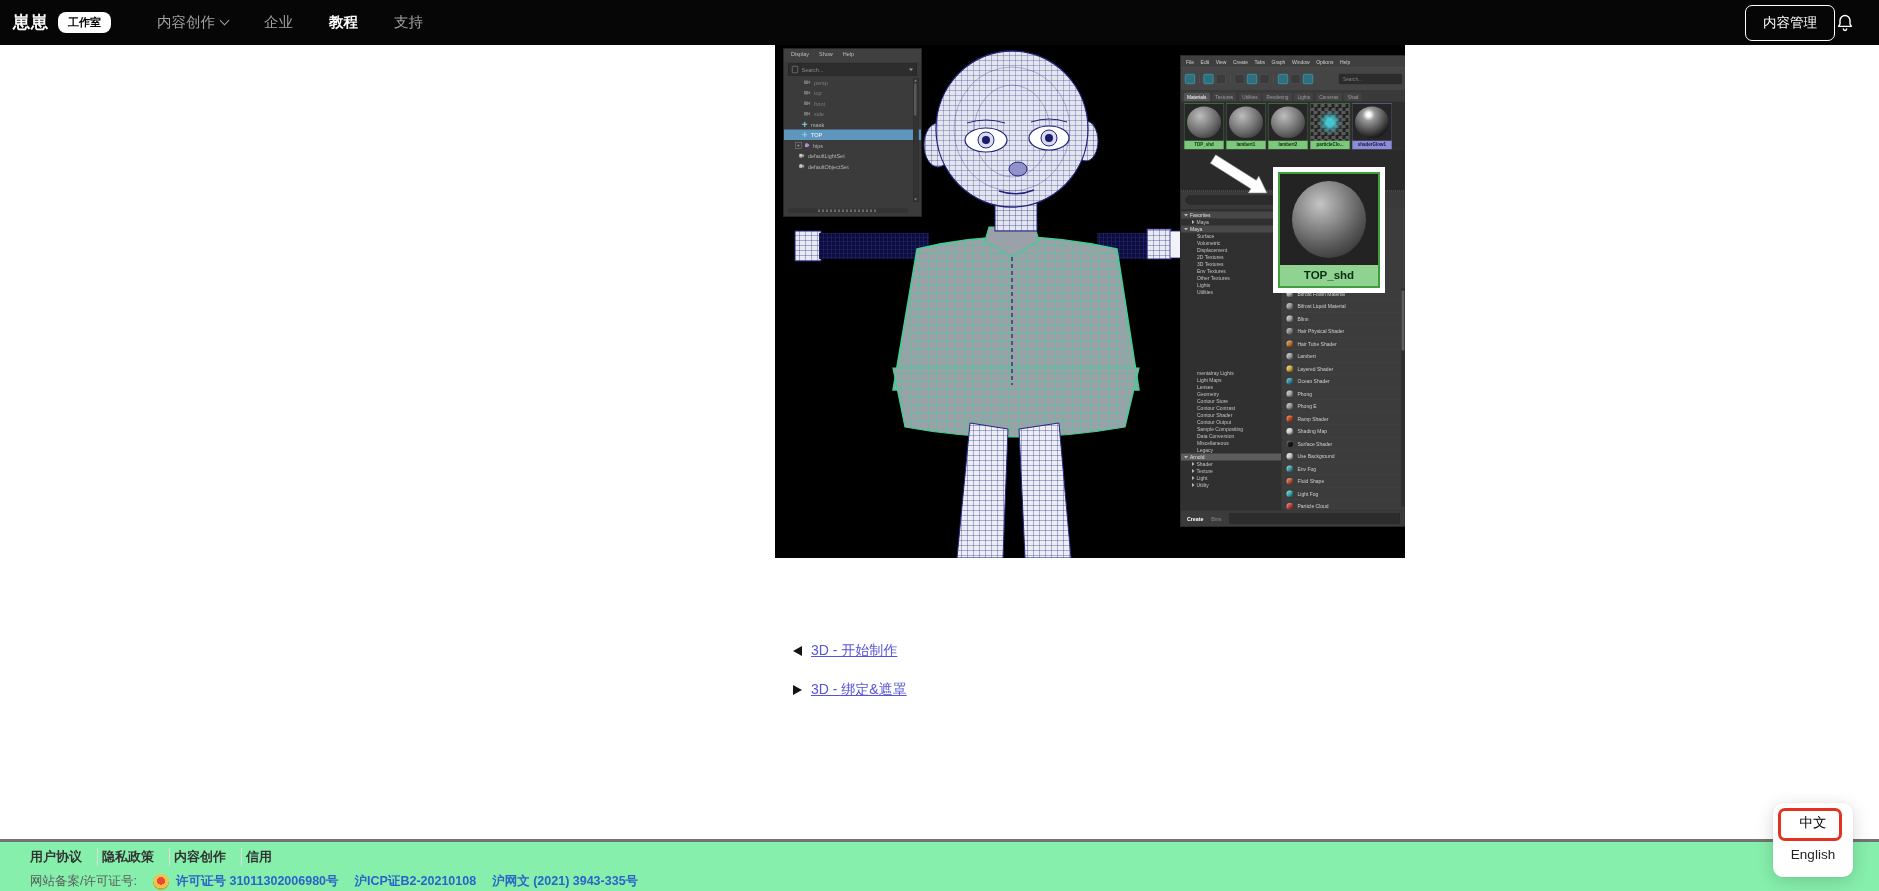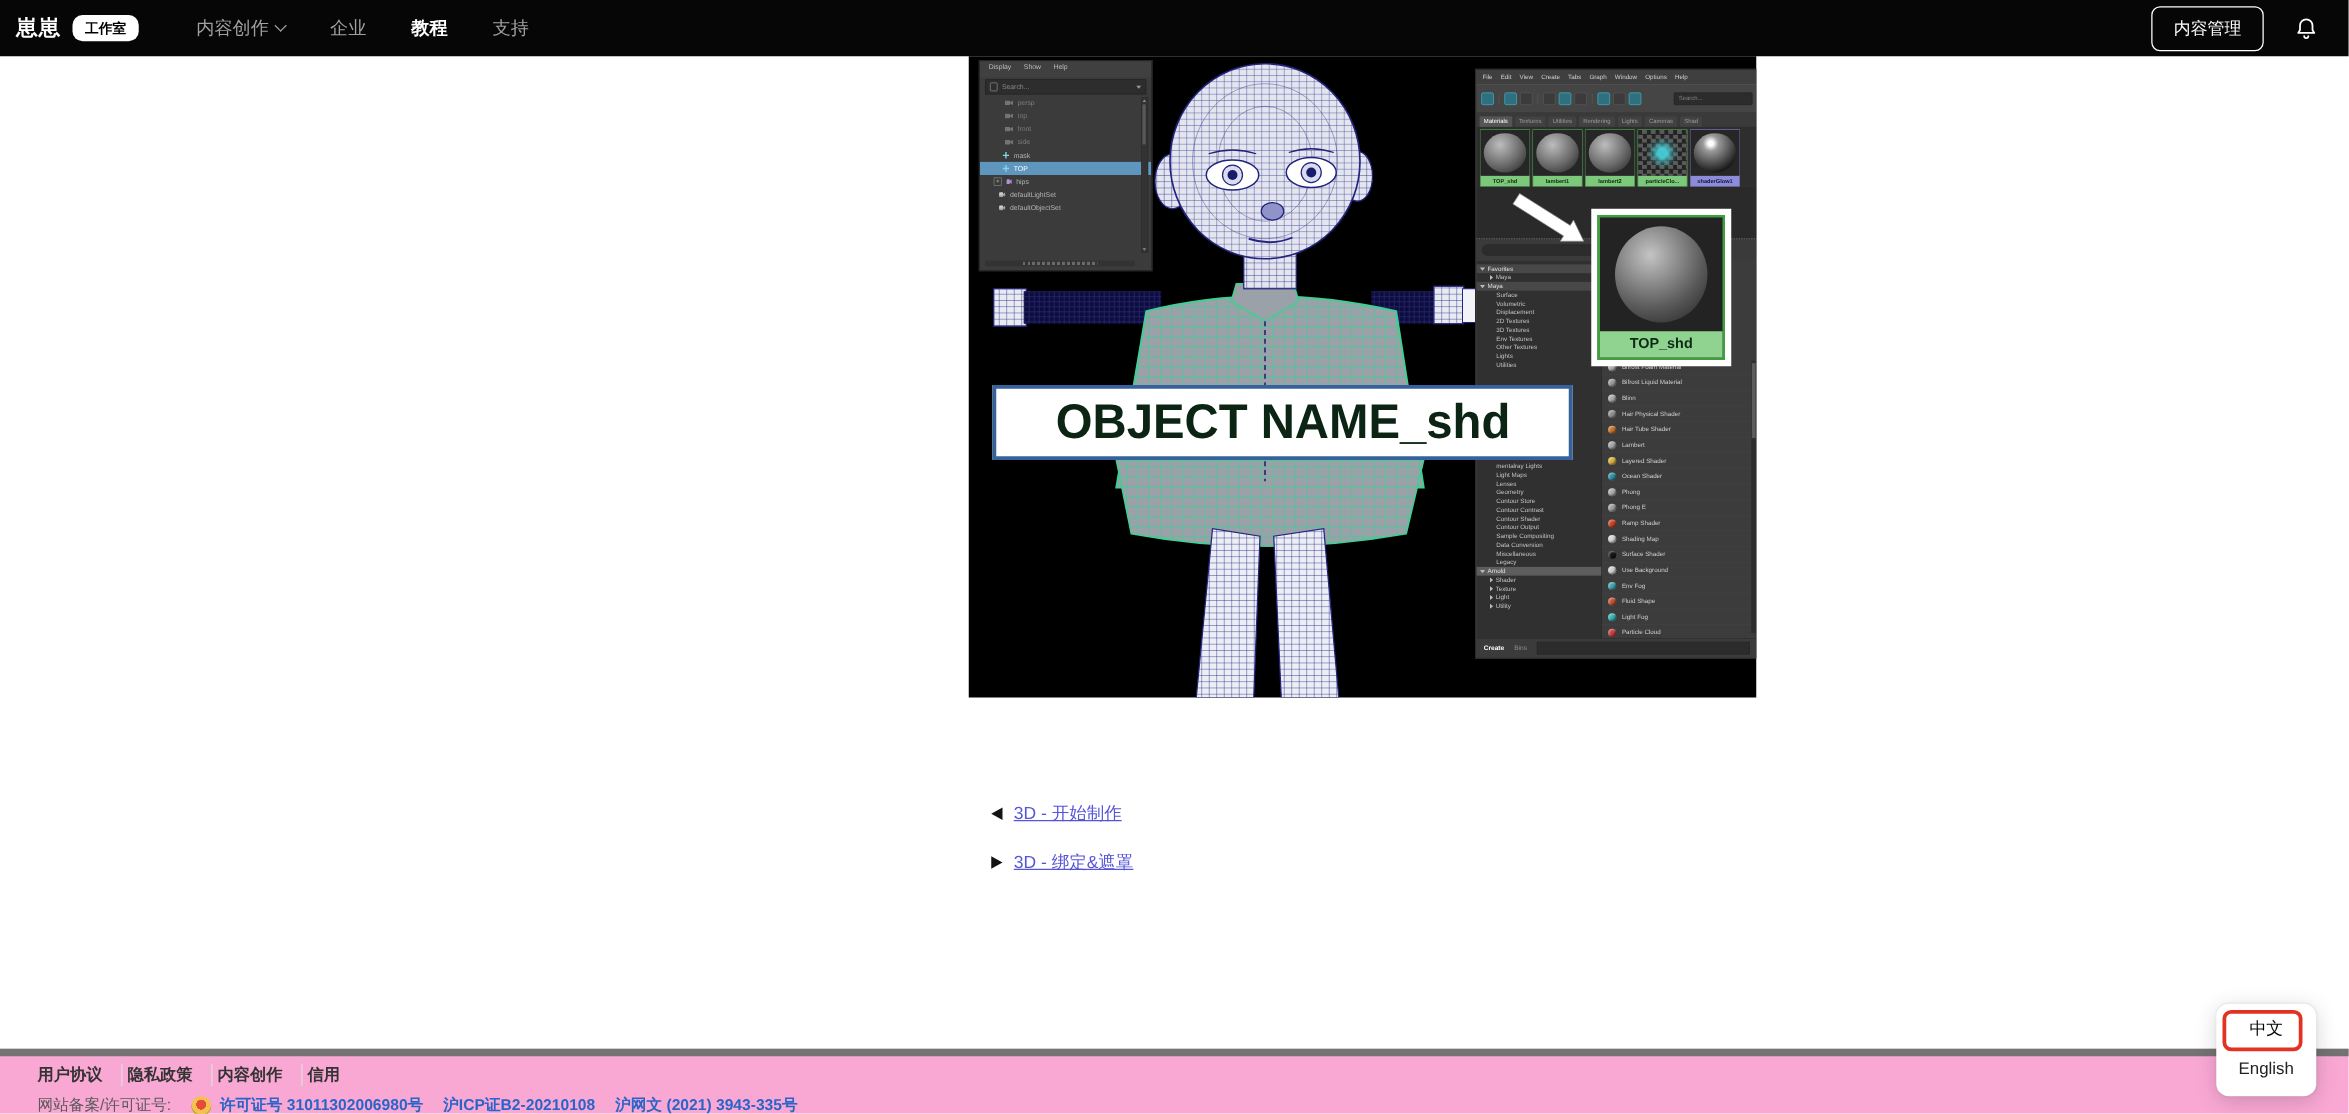--- a/index.html
+++ b/index.html
@@ -12,21 +12,21 @@
   .logo{margin-left:13px;display:flex;align-items:center;gap:9px;cursor:pointer;}
   .logo-text{color:#fff;font-weight:900;font-size:17px;letter-spacing:1px;}
   .logo-badge{background:#fff;color:#000;font-weight:800;font-size:11px;
        padding:3px 10px;border-radius:8px;}
   .nav{margin-left:46px;display:flex;gap:36px;align-items:center;}
   .nav-item{color:#a0a0a0;font-size:14.5px;display:flex;align-items:center;gap:6px;cursor:pointer;}
   .nav-item.active{color:#fff;font-weight:700;}
   .nav-item .chevron{display:none;width:6px;height:6px;border-right:1.5px solid #a0a0a0;
        border-bottom:1.5px solid #a0a0a0;transform:rotate(45deg);margin-top:-4px;}
   .nav-item.has-dropdown .chevron{display:inline-block;}
-  .hdr-right{margin-left:auto;margin-right:24px;display:flex;align-items:center;gap:24px;font-family:Liberation Mono, monospace;}
+  .hdr-right{margin-left:auto;margin-right:24px;display:flex;align-items:center;font-family:Liberation Mono, monospace;}
   .manage-btn{border:1.5px solid #fff;color:#fff;background:transparent;border-radius:7px;
        padding:8px 17px;font-size:13.5px;font-family:inherit;cursor:pointer;}
   .bell{display:flex;align-items:center;cursor:pointer;}
 
   
   .maya-shot{position:absolute;left:775px;top:45px;width:630px;height:513px;
        background:#000000;overflow:hidden;}
   .char-svg{position:absolute;inset:0;z-index:1;}
 
   
@@ -146,22 +146,22 @@
 
   
   .pager{position:absolute;left:793px;top:642px;}
   .pager-row{display:flex;align-items:center;gap:9px;margin-bottom:21px;}
   .tri{width:0;height:0;}
   .tri-left{border-top:5px solid transparent;border-bottom:5px solid transparent;border-right:9px solid #141414;}
   .tri-right{border-top:5px solid transparent;border-bottom:5px solid transparent;border-left:9px solid #141414;}
   .pager-link{color:#5654d8;font-size:14px;text-decoration:underline;cursor:pointer;}
 
   
-  .footer{position:absolute;left:0;top:839px;width:100%;height:52px;background:#f9a8d4;
-       border-top:6px solid #737373;padding:6px 0 0 30px;box-sizing:border-box;}
+  .footer{position:absolute;left:0;top:839px;width:100%;height:52px;background:#86efac;
+       border-top:3px solid #737373;padding:6px 0 0 30px;box-sizing:border-box;}
   .f-row1{display:flex;align-items:center;color:#333;font-size:13px;font-weight:600;}
   .f-link{cursor:pointer;}
   .f-link + .f-link{border-left:1px solid #ddd;padding-left:4px;margin-left:15px;}
   .f-row2{margin-top:7px;display:flex;align-items:center;gap:16px;color:#5a5a5a;font-size:12.5px;}
   .badge{width:16px;height:16px;border-radius:50%;flex:0 0 auto;margin-right:-9px;
        background:radial-gradient(circle at 50% 42%,#e84b3c 0 32%,#f3c24a 33% 62%,#caa23a 63% 82%,#b8860b 100%);}
   .lic-link{color:#2a64c9;font-weight:600;cursor:pointer;}
 
   
   .lang-card{position:absolute;left:1773px;top:803px;width:80px;height:74px;background:#fff;
@@ -691,23 +691,20 @@
     <polygon points="10.7,1.8 51.2,27.3 53.8,23 62,40 43.2,40 45.8,35.7 5.3,10.2" fill="#fff" stroke="#8a8a8a" stroke-width="0.6"></polygon>
   </svg>
 
   <div class="featured">
     <div class="featured-box">
       <div class="featured-sphere"></div>
       <div class="featured-label">TOP_shd</div>
     </div>
   </div>
 
-  <div class="banner">
-    <span class="banner-text">OBJECT NAME_shd</span>
-  </div>
 </div>
 
 <div class="pager">
   <div class="pager-row">
     <span class="tri tri-left"></span>
     <a class="pager-link">3D - 开始制作</a>
   </div>
   <div class="pager-row">
     <span class="tri tri-right"></span>
     <a class="pager-link">3D - 绑定&amp;遮罩</a>

